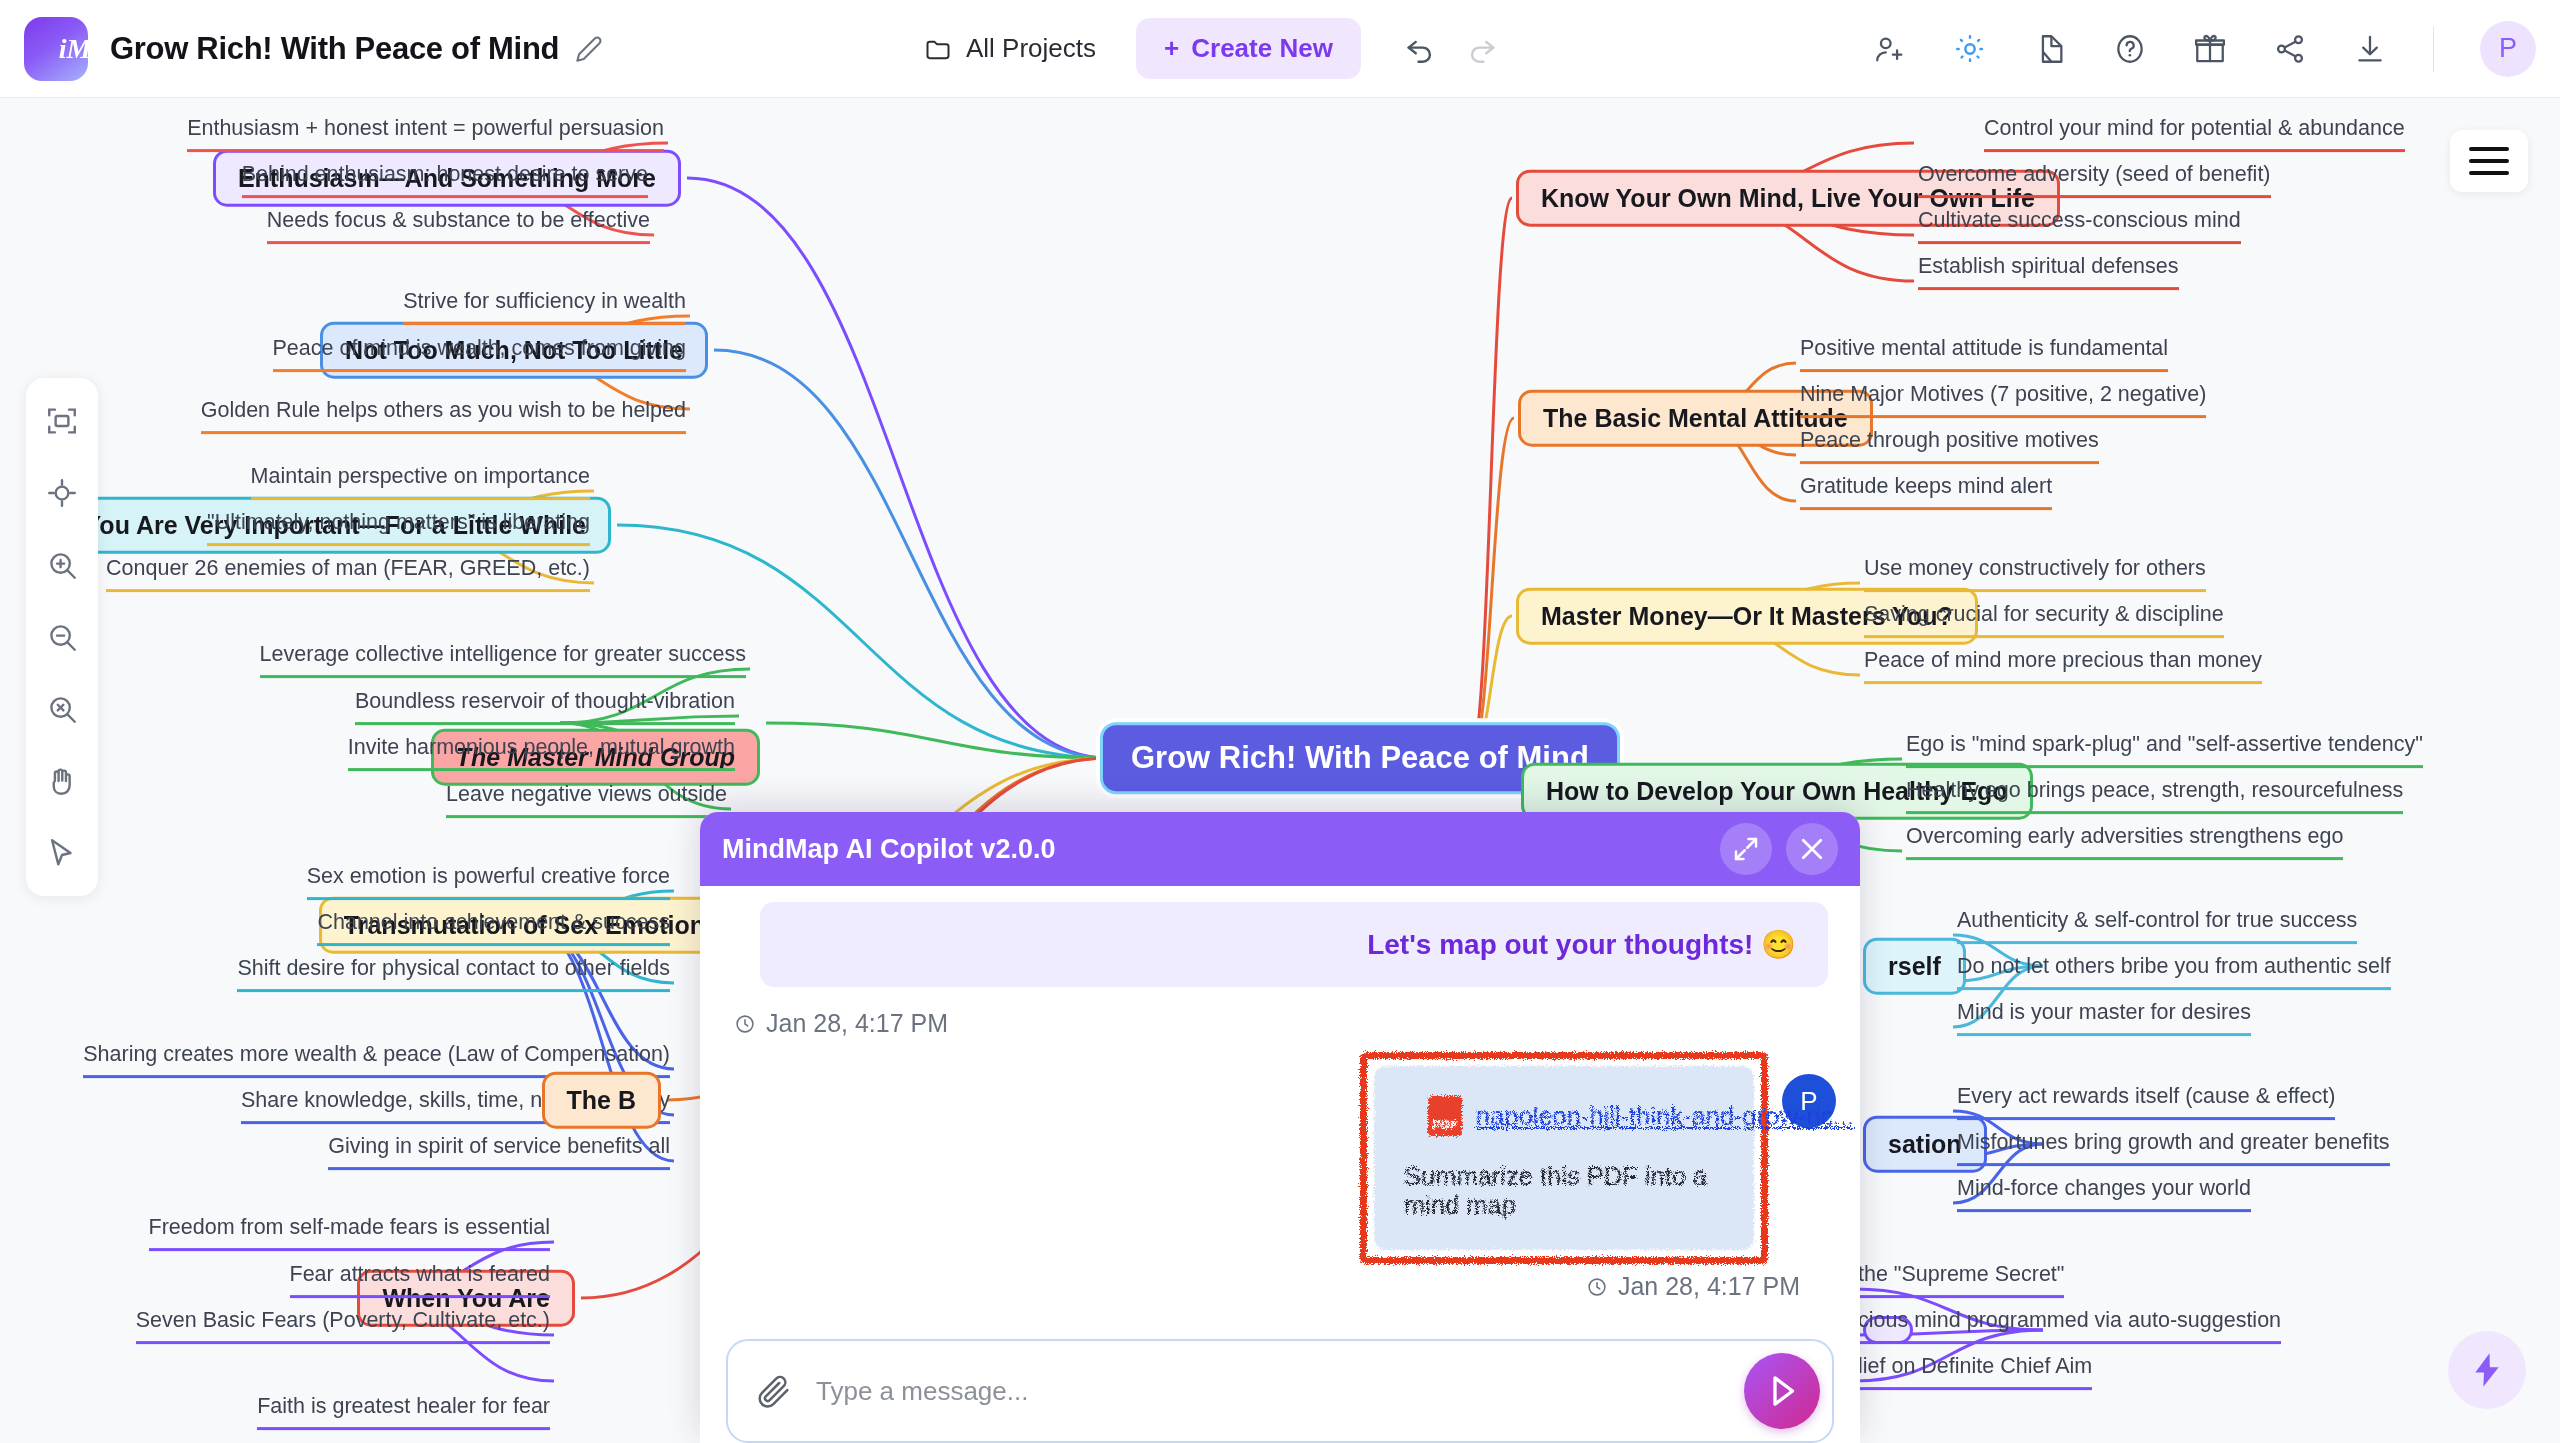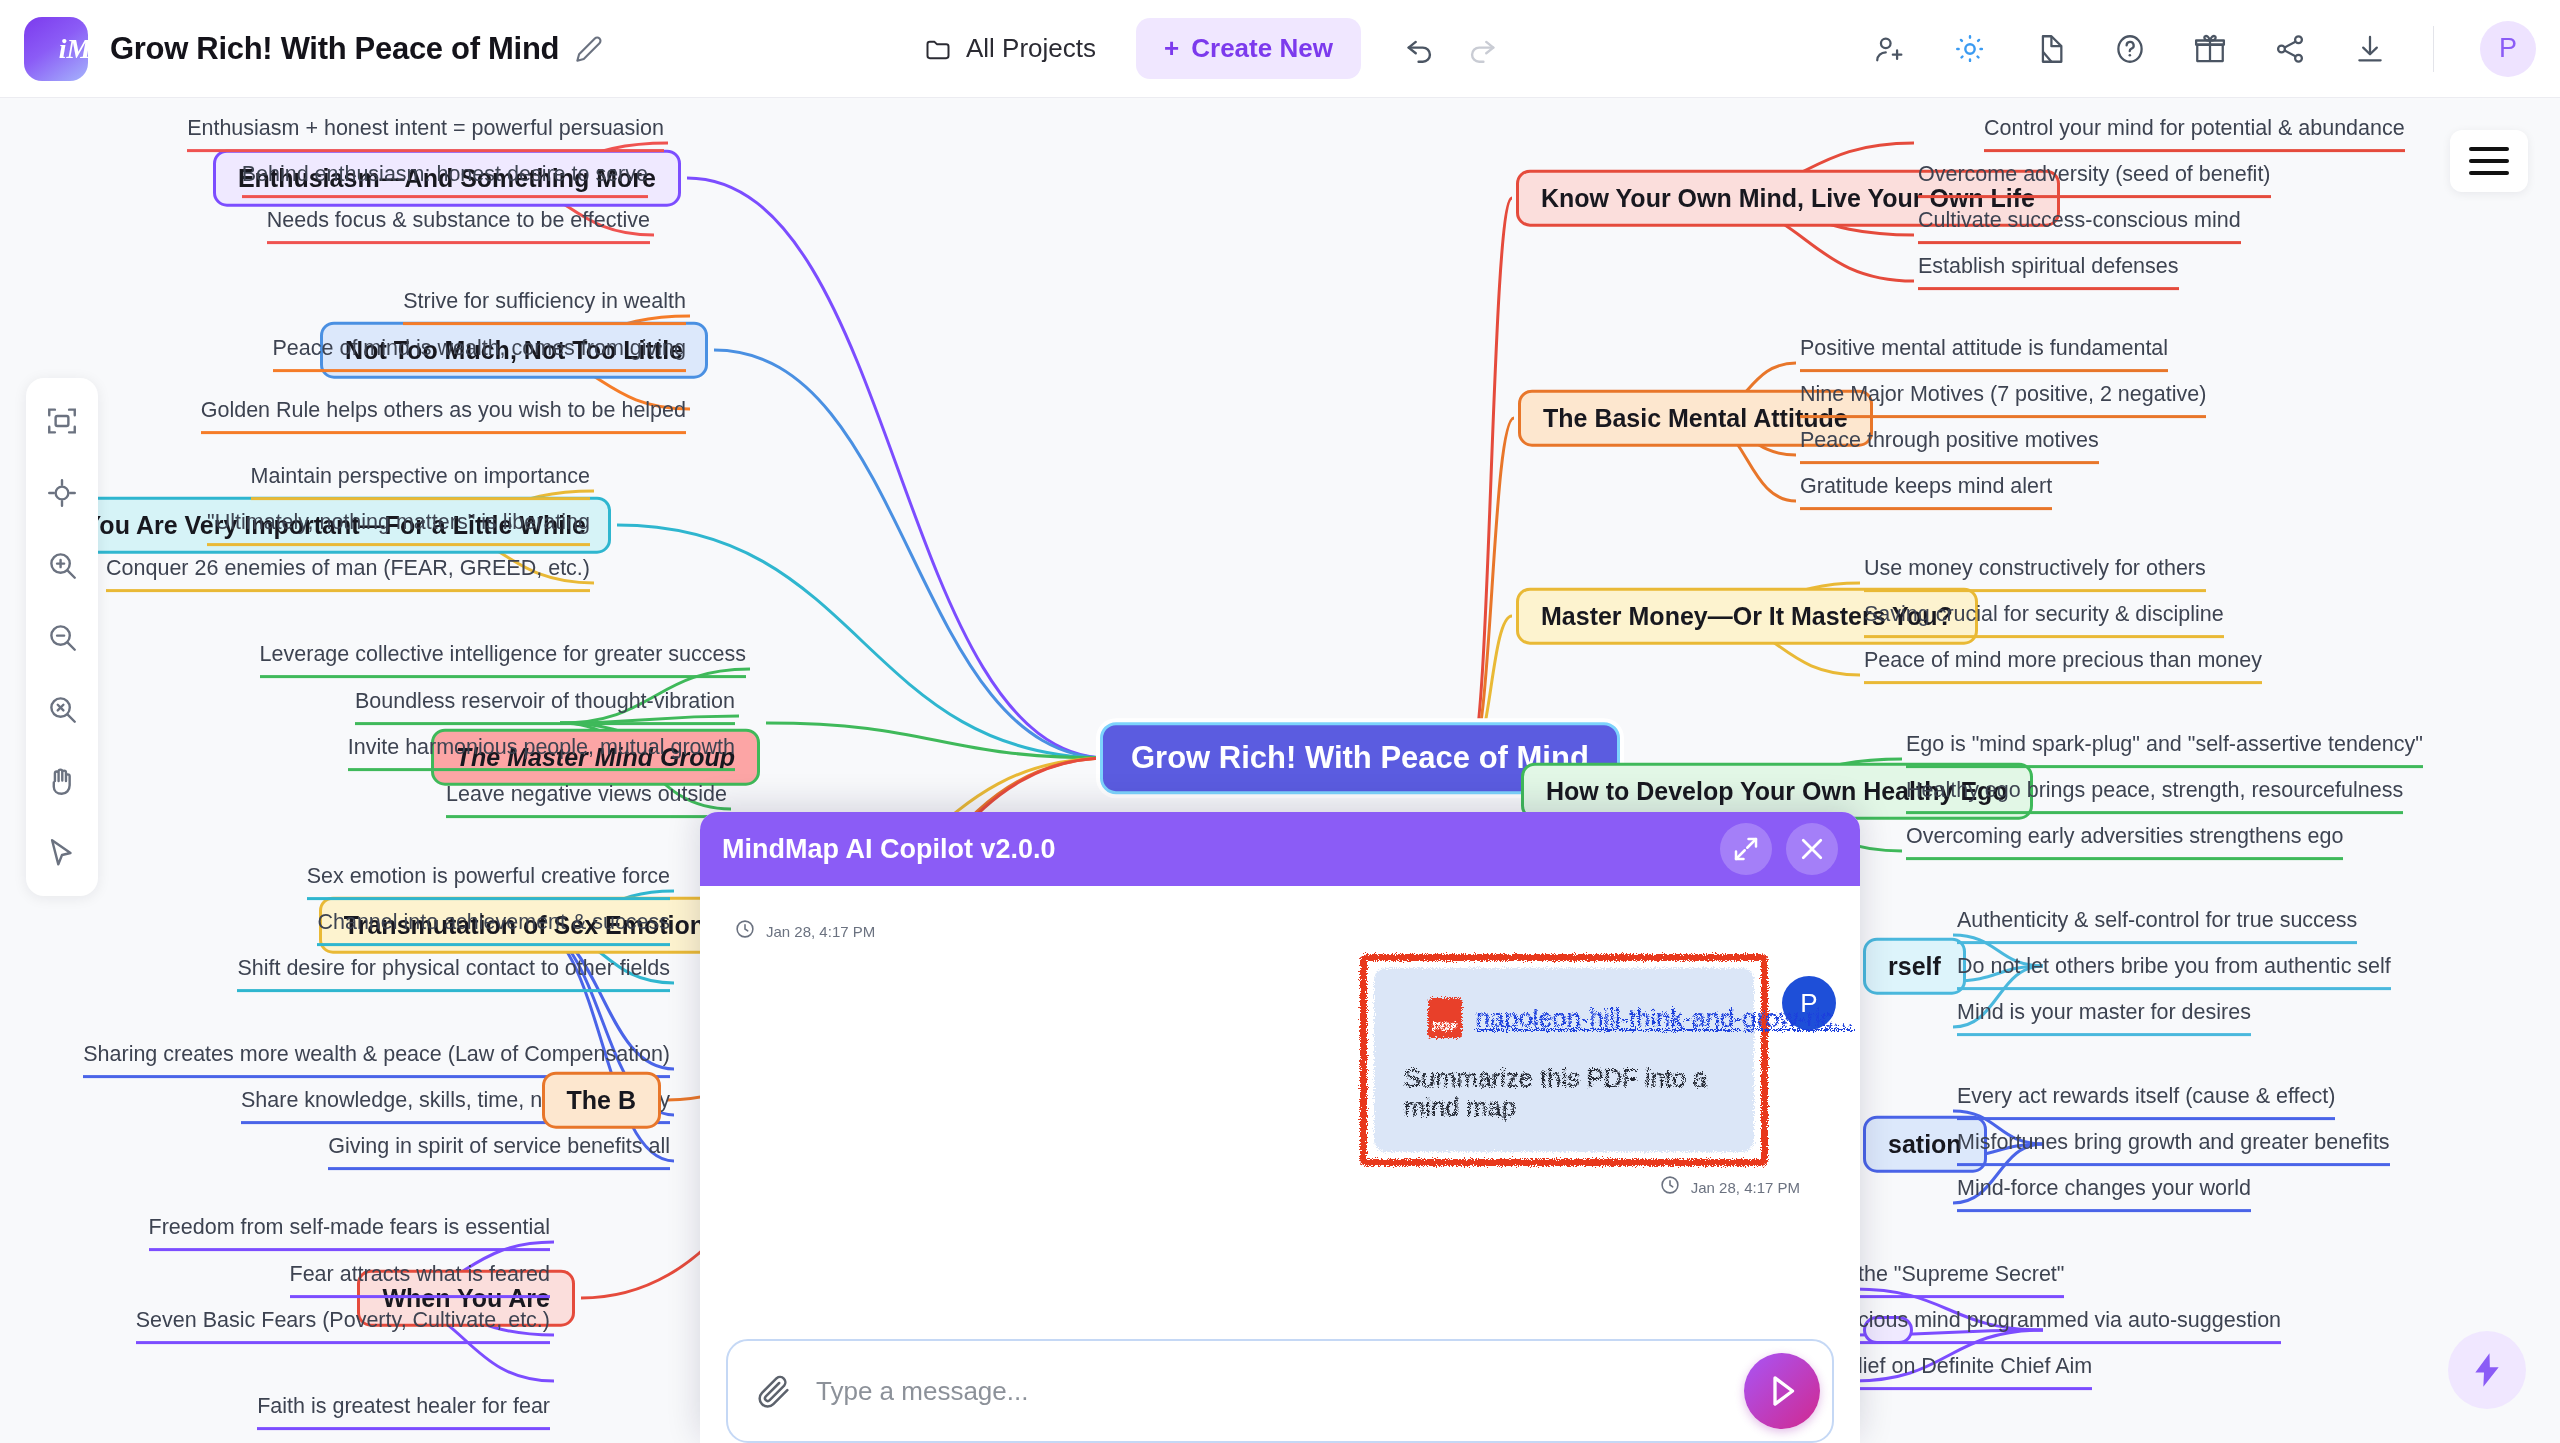--- a/index.html
+++ b/index.html
@@ -114,21 +114,21 @@
   }
   .chat-body { flex: 1; padding: 10px 24px 0 24px; overflow: hidden; position: relative; }
   .bubble-assistant {
     background: #f0ecff; border-radius: 14px; padding: 26px 32px;
     margin: 6px 8px 0 36px; text-align: right; min-height: 74px;
     display:flex; align-items:center; justify-content:flex-end;
   }
   .bubble-assistant .txt {
     color: #6d28d9; font-size: 28px; font-weight: bold;
   }
-  .ts { display: flex; align-items: flex-end; gap: 10px; color: #6b7280; font-size: 15px; }
+  .ts { display: flex; align-items: center; gap: 10px; color: #6b7280; font-size: 25px; }
   .ts.left { margin: 22px 0 0 10px; }
   .ts.right { justify-content: flex-end; margin: 8px 36px 0 0; }
 
   .user-row { display: flex; align-items: flex-start; justify-content: flex-end; margin-top: 14px; }
   .highlight-box {
     border: 7px solid #e8381c; border-radius: 6px; padding: 7px;
     filter: url(#rough); background: transparent;
   }
   .bubble-user {
     background: #dbe6f7; border-radius: 12px; padding: 30px 30px;
@@ -469,20 +469,23 @@
           </svg>
       </button>
       <button class="chat-hbtn">
         <svg width="30" height="30" viewBox="0 0 24 24" fill="none" stroke="currentColor" stroke-width="2.2" stroke-linecap="round">
             <path d="M5 5l14 14M19 5L5 19"></path>
           </svg>
       </button>
     </div>
 
     <div class="chat-body">
+      <div class="bubble-assistant">
+        <div class="txt">Let's map out your thoughts! 😊</div>
+      </div>
       <div class="ts left">
         <svg width="22" height="22" viewBox="0 0 24 24" fill="none" stroke="currentColor" stroke-width="1.7" stroke-linecap="round">
             <circle cx="12" cy="12" r="8.6"></circle>
             <path d="M12 7.4V12l3 2"></path>
           </svg>
         <span>Jan 28, 4:17 PM</span>
       </div>
 
       <div class="user-row">
         <div class="highlight-box">

